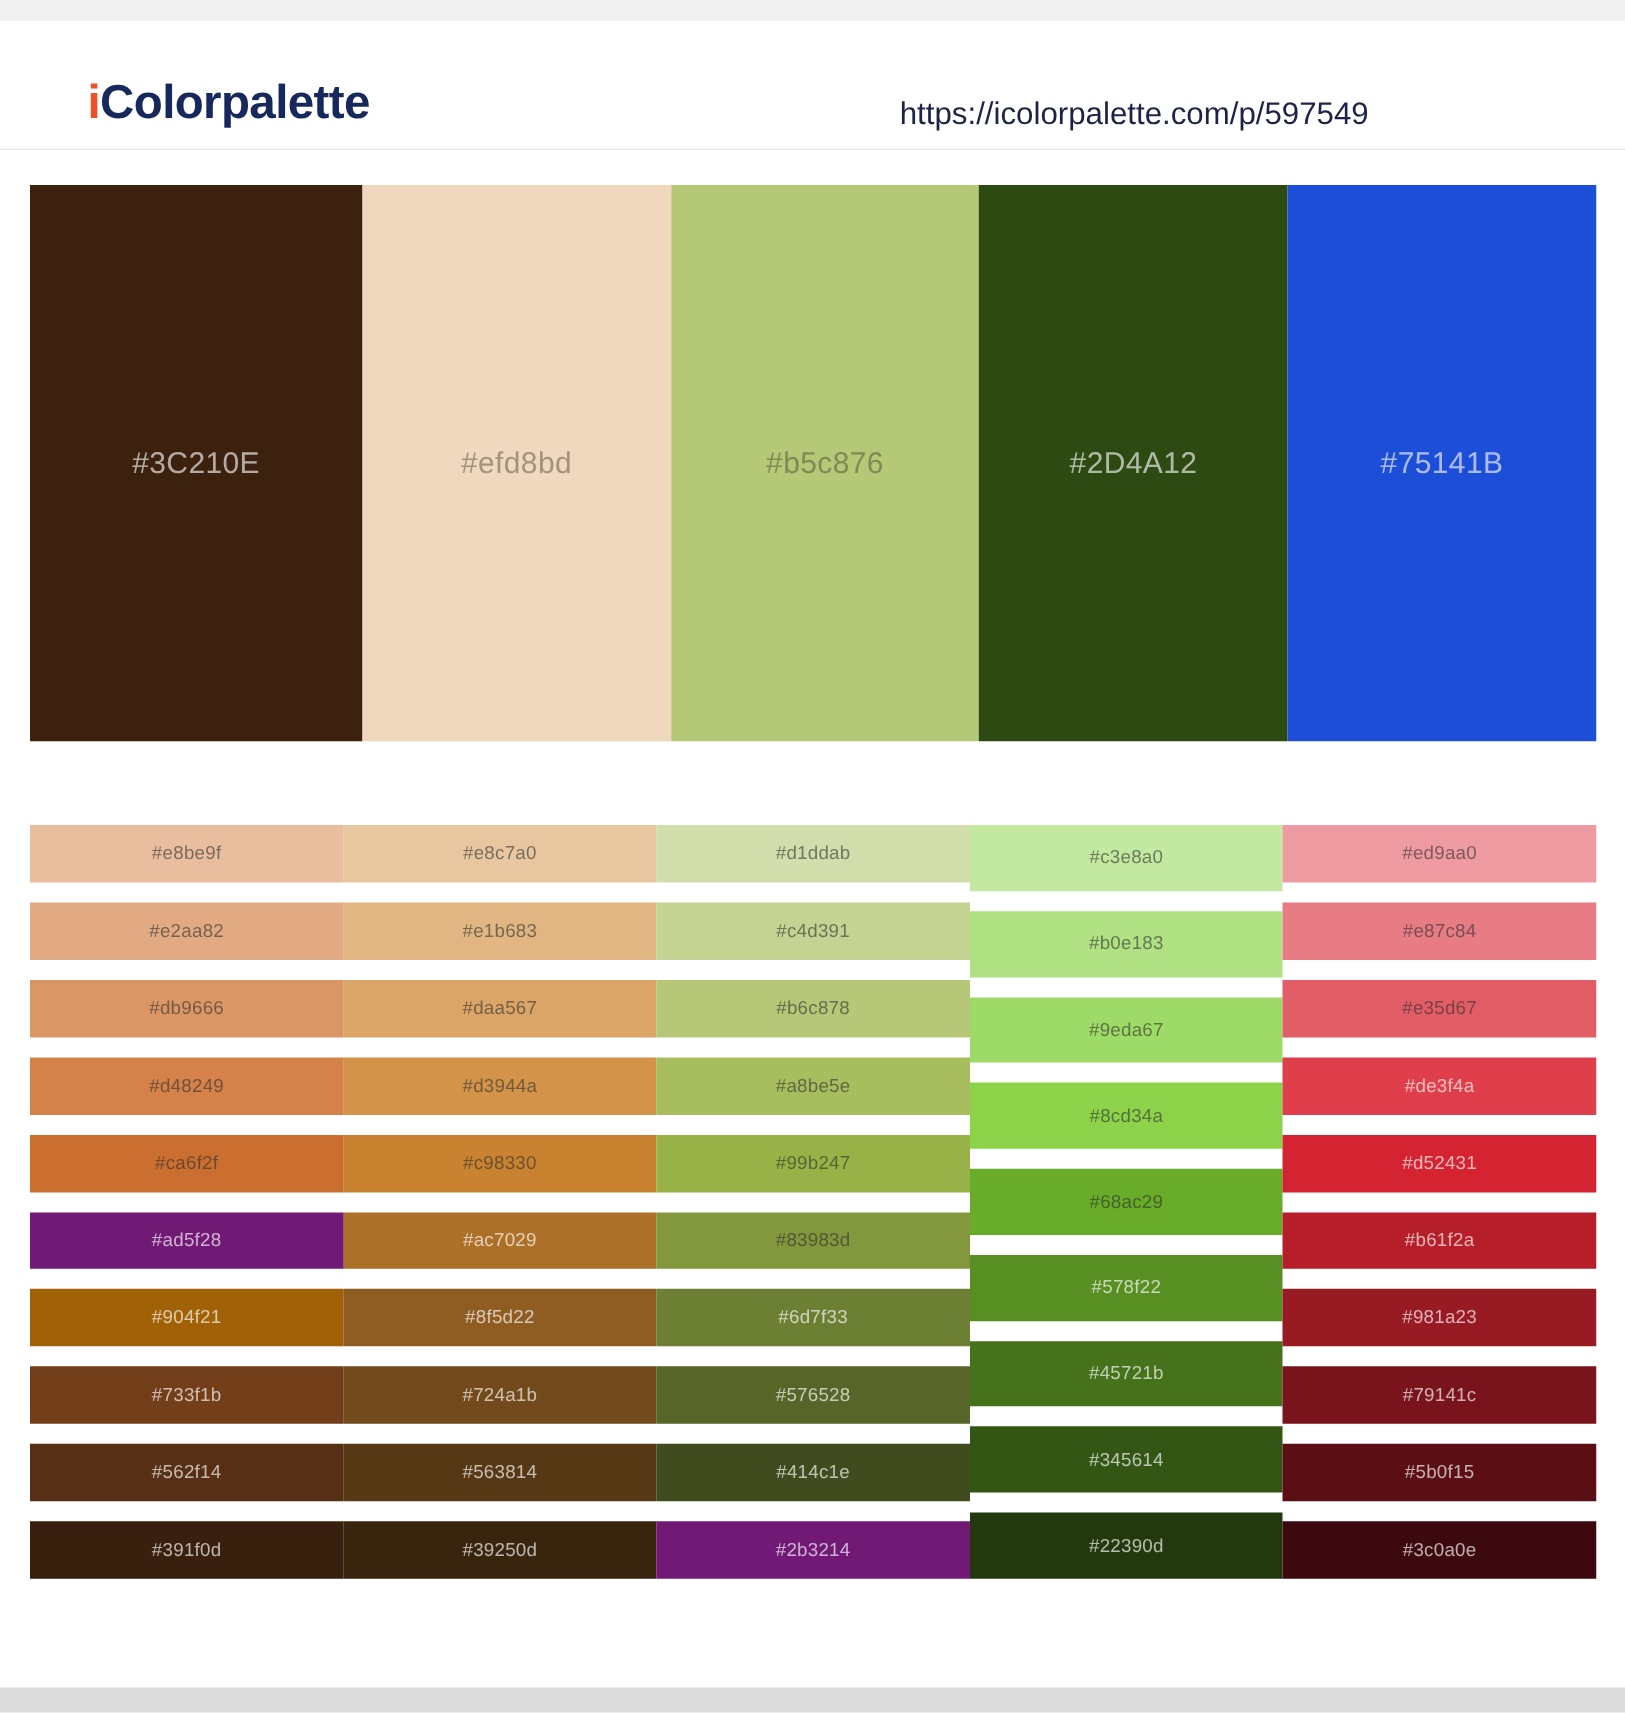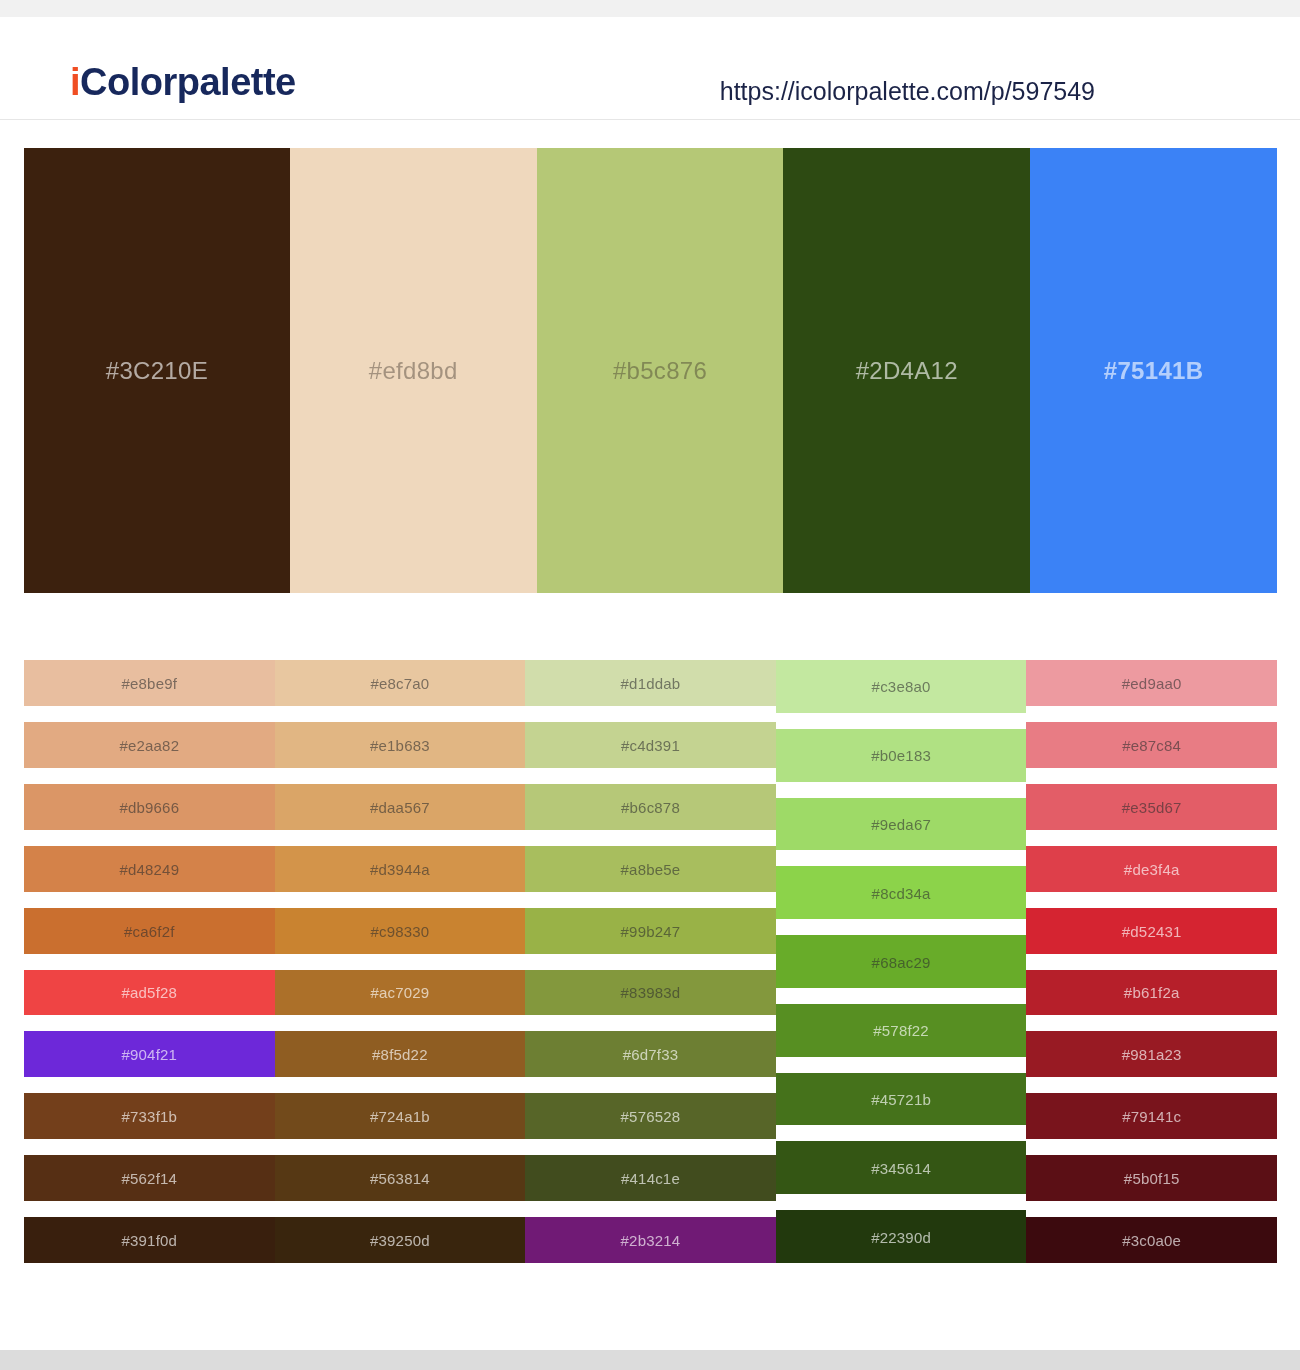--- a/index.html
+++ b/index.html
@@ -152,21 +152,21 @@
     </div>
     <div class="main-swatch is-light" style="background: rgb(239, 216, 189);">
       <div class="main-swatch-label">#efd8bd</div>
     </div>
     <div class="main-swatch is-light" style="background: rgb(181, 200, 118);">
       <div class="main-swatch-label">#b5c876</div>
     </div>
     <div class="main-swatch" style="background: rgb(45, 74, 18);">
       <div class="main-swatch-label">#2D4A12</div>
     </div>
-    <div class="main-swatch" style="background: #3b82f6; font-weight: bold;">
+    <div class="main-swatch" style="background: #1d4ed8;">
       <div class="main-swatch-label">#75141B</div>
     </div>
   </div>
 
 <div class="shade-grid">
     <div class="shade-col">
       <div class="shade-cell is-light" style="background: rgb(232, 190, 159);">
         <div class="shade-label">#e8be9f</div>
       </div>
       <div class="shade-cell is-light" style="background: rgb(226, 170, 130);">
@@ -174,24 +174,24 @@
       </div>
       <div class="shade-cell is-light" style="background: rgb(219, 150, 102);">
         <div class="shade-label">#db9666</div>
       </div>
       <div class="shade-cell is-light" style="background: rgb(212, 130, 73);">
         <div class="shade-label">#d48249</div>
       </div>
       <div class="shade-cell is-light" style="background: rgb(202, 111, 47);">
         <div class="shade-label">#ca6f2f</div>
       </div>
-      <div class="shade-cell" style="background: #ef4444;">
+      <div class="shade-cell" style="background: #701a75;">
         <div class="shade-label">#ad5f28</div>
       </div>
-      <div class="shade-cell" style="background: #6d28d9;">
+      <div class="shade-cell" style="background: #a16207;">
         <div class="shade-label">#904f21</div>
       </div>
       <div class="shade-cell" style="background: rgb(115, 63, 27);">
         <div class="shade-label">#733f1b</div>
       </div>
       <div class="shade-cell" style="background: rgb(86, 47, 20);">
         <div class="shade-label">#562f14</div>
       </div>
       <div class="shade-cell" style="background: rgb(57, 31, 13);">
         <div class="shade-label">#391f0d</div>

